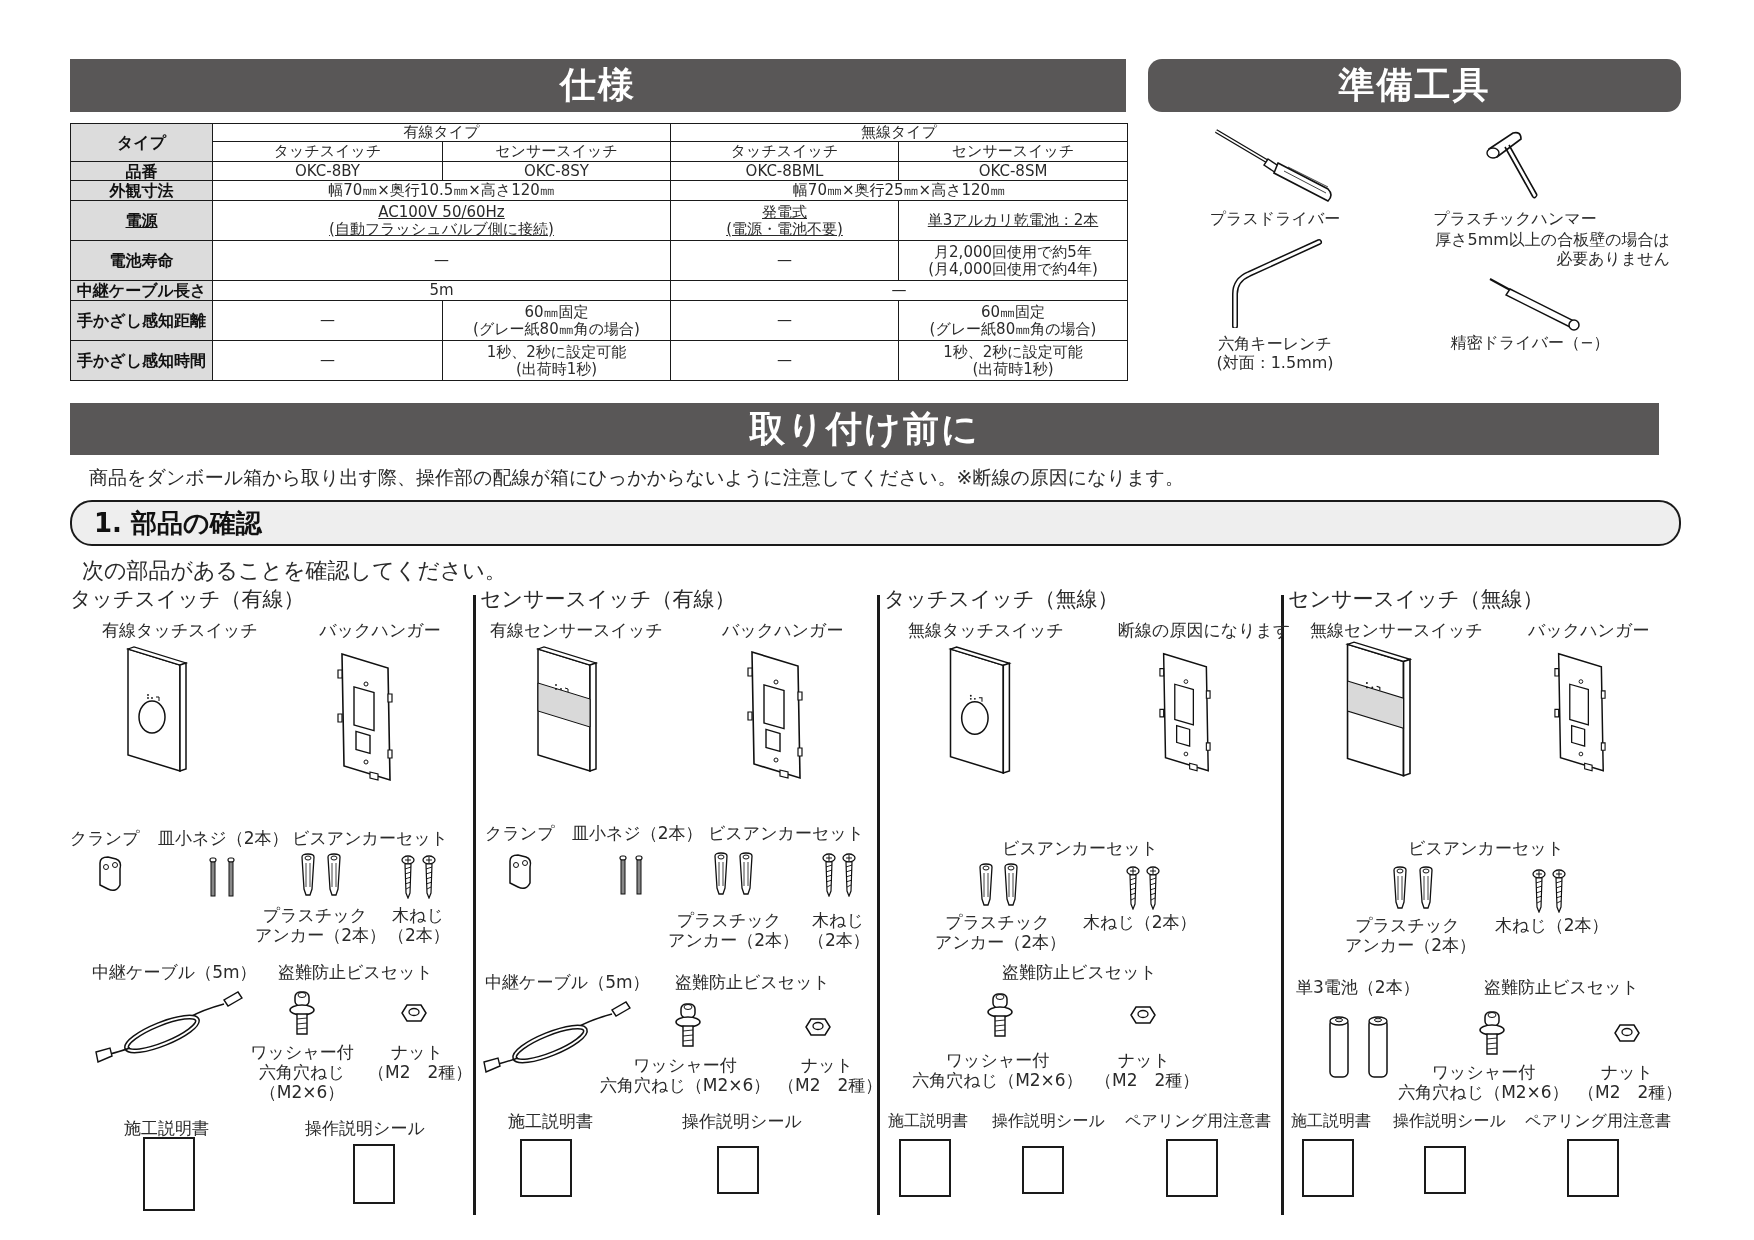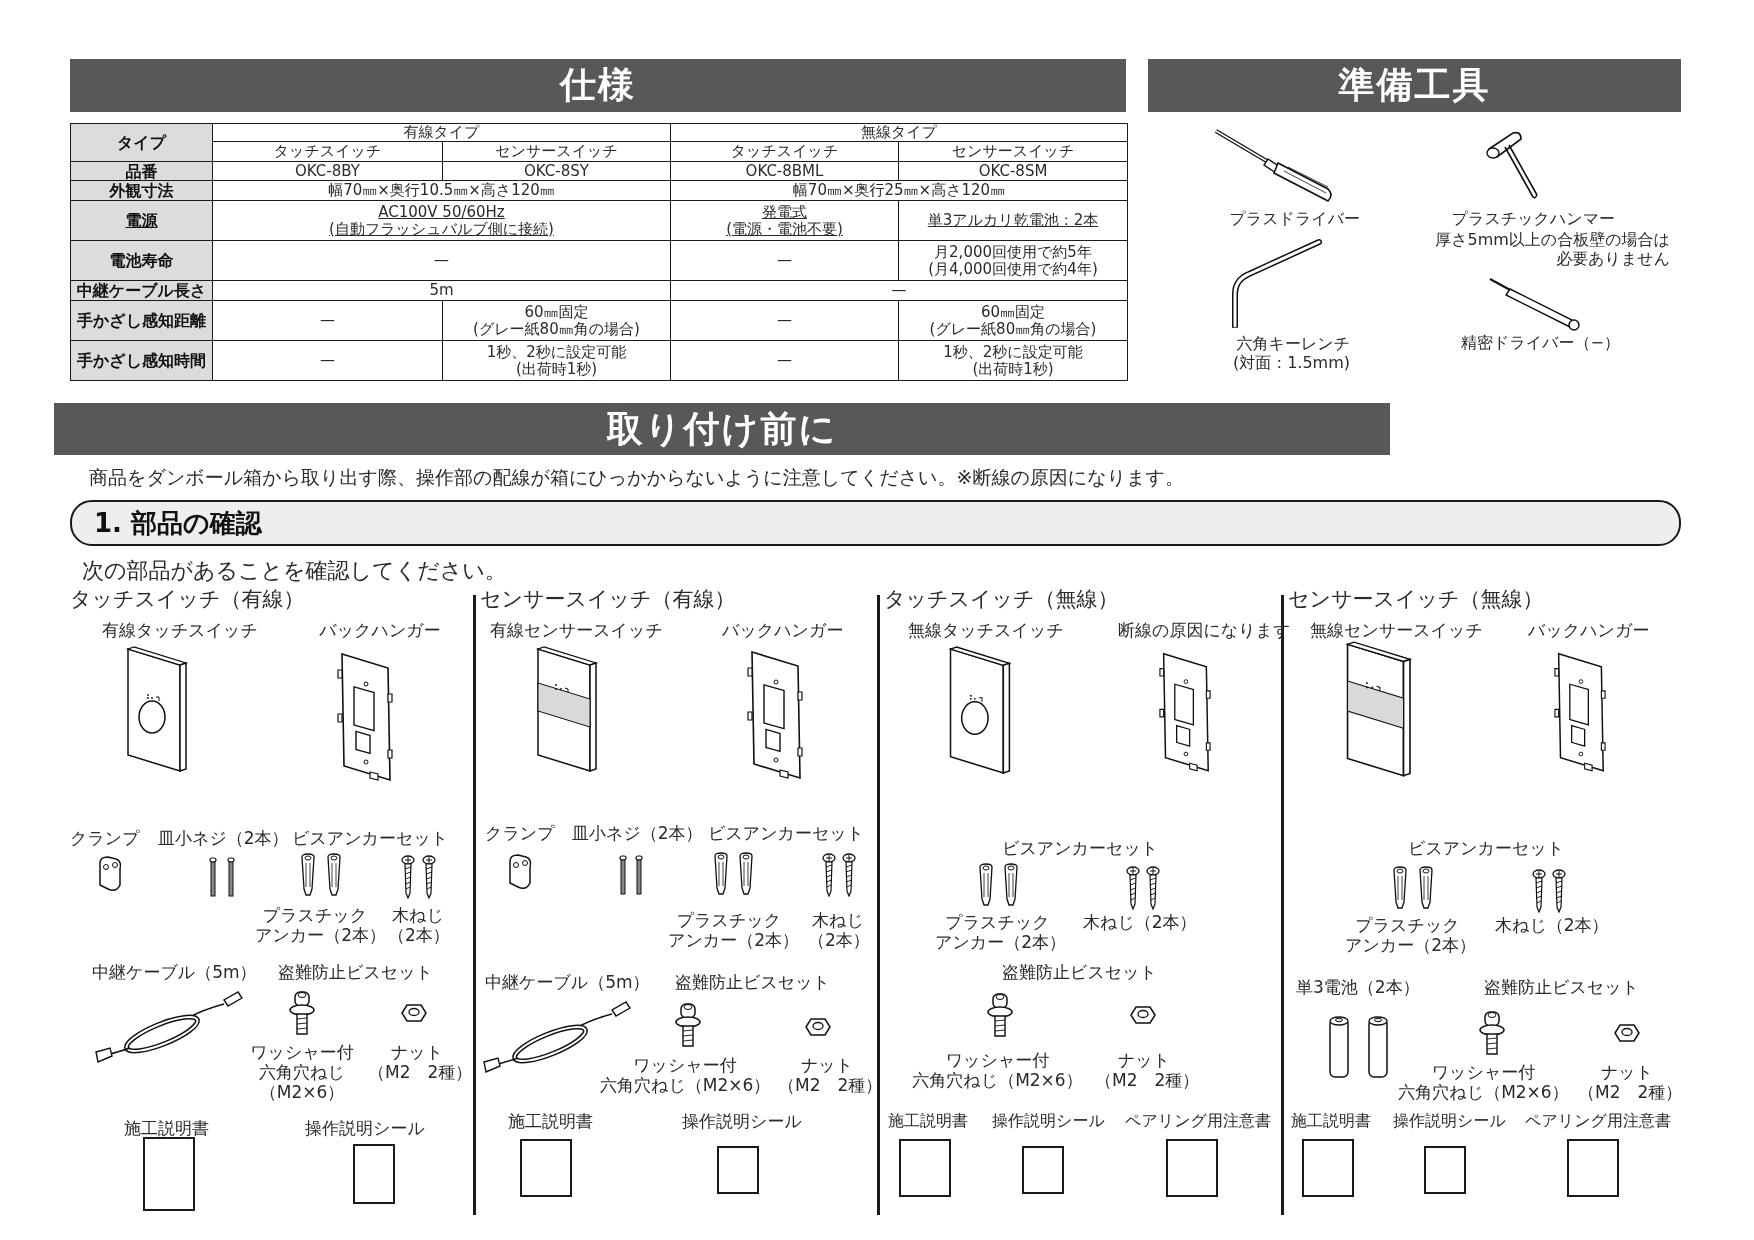--- a/index.html
+++ b/index.html
@@ -1,39 +1,39 @@
 <!DOCTYPE html>
 <html><head>
 <meta charset="utf-8">
 <style>
   * { box-sizing: border-box; margin: 0; padding: 0; }
   html, body { width: 1754px; height: 1240px; background: #ffffff; overflow: hidden; }
   body { position: relative; font-family: "DejaVu Sans", "Liberation Sans", sans-serif; color: #1a1a1a; }
 
   .bar { position: absolute; background: #595757; color: #fff; font-weight: bold; display: flex; align-items: center; justify-content: center; font-size: 36px; letter-spacing: 2px; }
   #spec-bar { left: 70px; top: 59px; width: 1056px; height: 53px; }
-  #tools-bar { left: 1148px; top: 59px; width: 533px; height: 53px; }
-  #before-bar { left: 54px; top: 403px; width: 1336px; height: 52px; }
+  #tools-bar { left: 1148px; top: 59px; width: 533px; height: 53px; border-radius: 14px; }
+  #before-bar { left: 70px; top: 403px; width: 1589px; height: 52px; }
 
   
   #spec-table { position: absolute; left: 70px; top: 123px; width: 1057px; border-collapse: collapse; table-layout: fixed; font-size: 15px; }
   #spec-table td { border: 1.5px solid #1a1a1a; text-align: center; vertical-align: middle; line-height: 17px; padding: 0 2px; color: #2a2a2a; }
   #spec-table td.lbl { background: #dcdcdc; font-weight: bold; font-size: 16px; color: #111; }
   #spec-table .r1 td { height: 18px; }
   #spec-table .r2 td { height: 20px; }
   #spec-table .r3 td { height: 19px; }
   #spec-table .r4 td { height: 20px; }
   #spec-table .r5 td { height: 40px; text-decoration: underline; }
   #spec-table .r6 td { height: 40px; }
   #spec-table .r7 td { height: 20px; }
   #spec-table .r8 td { height: 40px; }
   #spec-table .r9 td { height: 40px; }
 
   
-  .tool { position: absolute; text-align: right; font-size: 16px; line-height: 19px; color: #2a2a2a; }
+  .tool { position: absolute; text-align: center; font-size: 16px; line-height: 19px; color: #2a2a2a; }
   .tool svg { display: block; margin: 0 auto; }
 
   
   #notice { position: absolute; left: 82px; top: 465px; font-size: 19px; color: #2a2a2a; white-space: nowrap; margin-left: 7px; }
   #section1 { position: absolute; left: 70px; top: 500px; width: 1611px; height: 46px; background: #eeeeee; border: 2.5px solid #1a1a1a; border-radius: 22px; display: flex; align-items: center; padding-left: 22px; font-size: 26px; font-weight: bold; color: #111; }
   #confirm { position: absolute; left: 82px; top: 556px; font-size: 22px; color: #2a2a2a; }
 
   .divider { position: absolute; top: 595px; width: 2.5px; height: 620px; background: #1a1a1a; }
 
   .lab { position: absolute; font-size: 17px; color: #2a2a2a; white-space: nowrap; line-height: 20px; text-align: center; }

